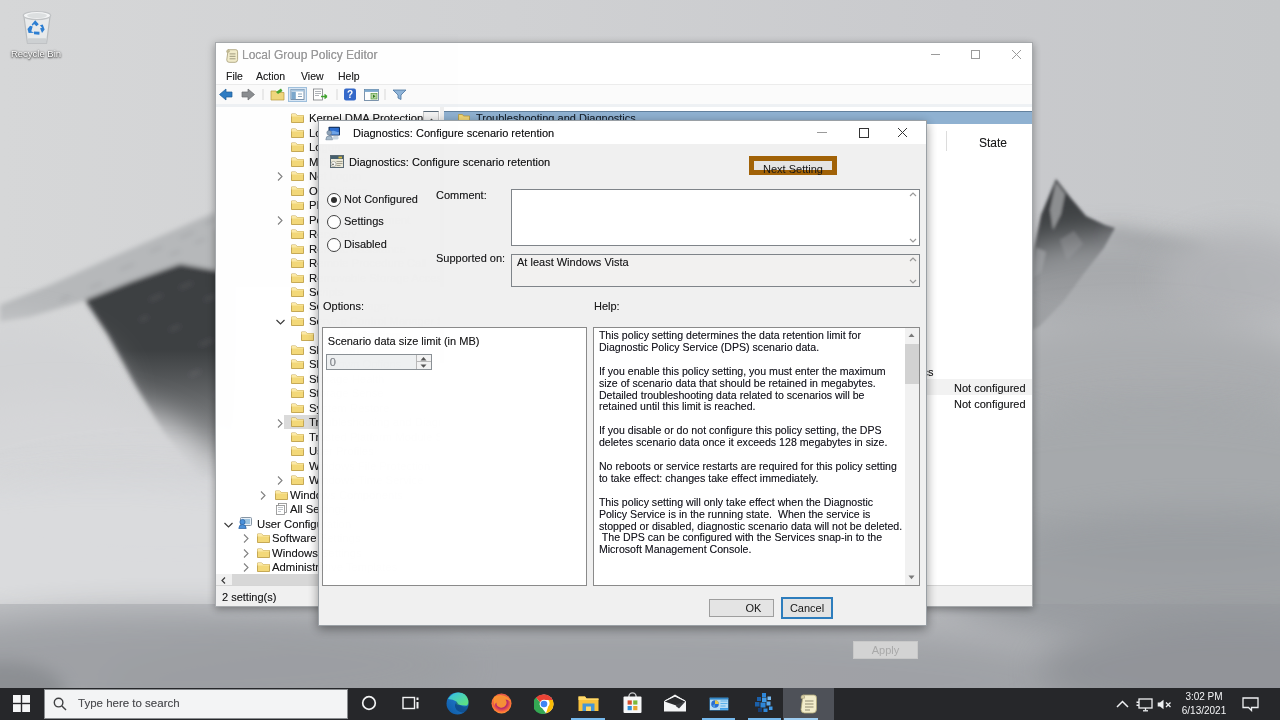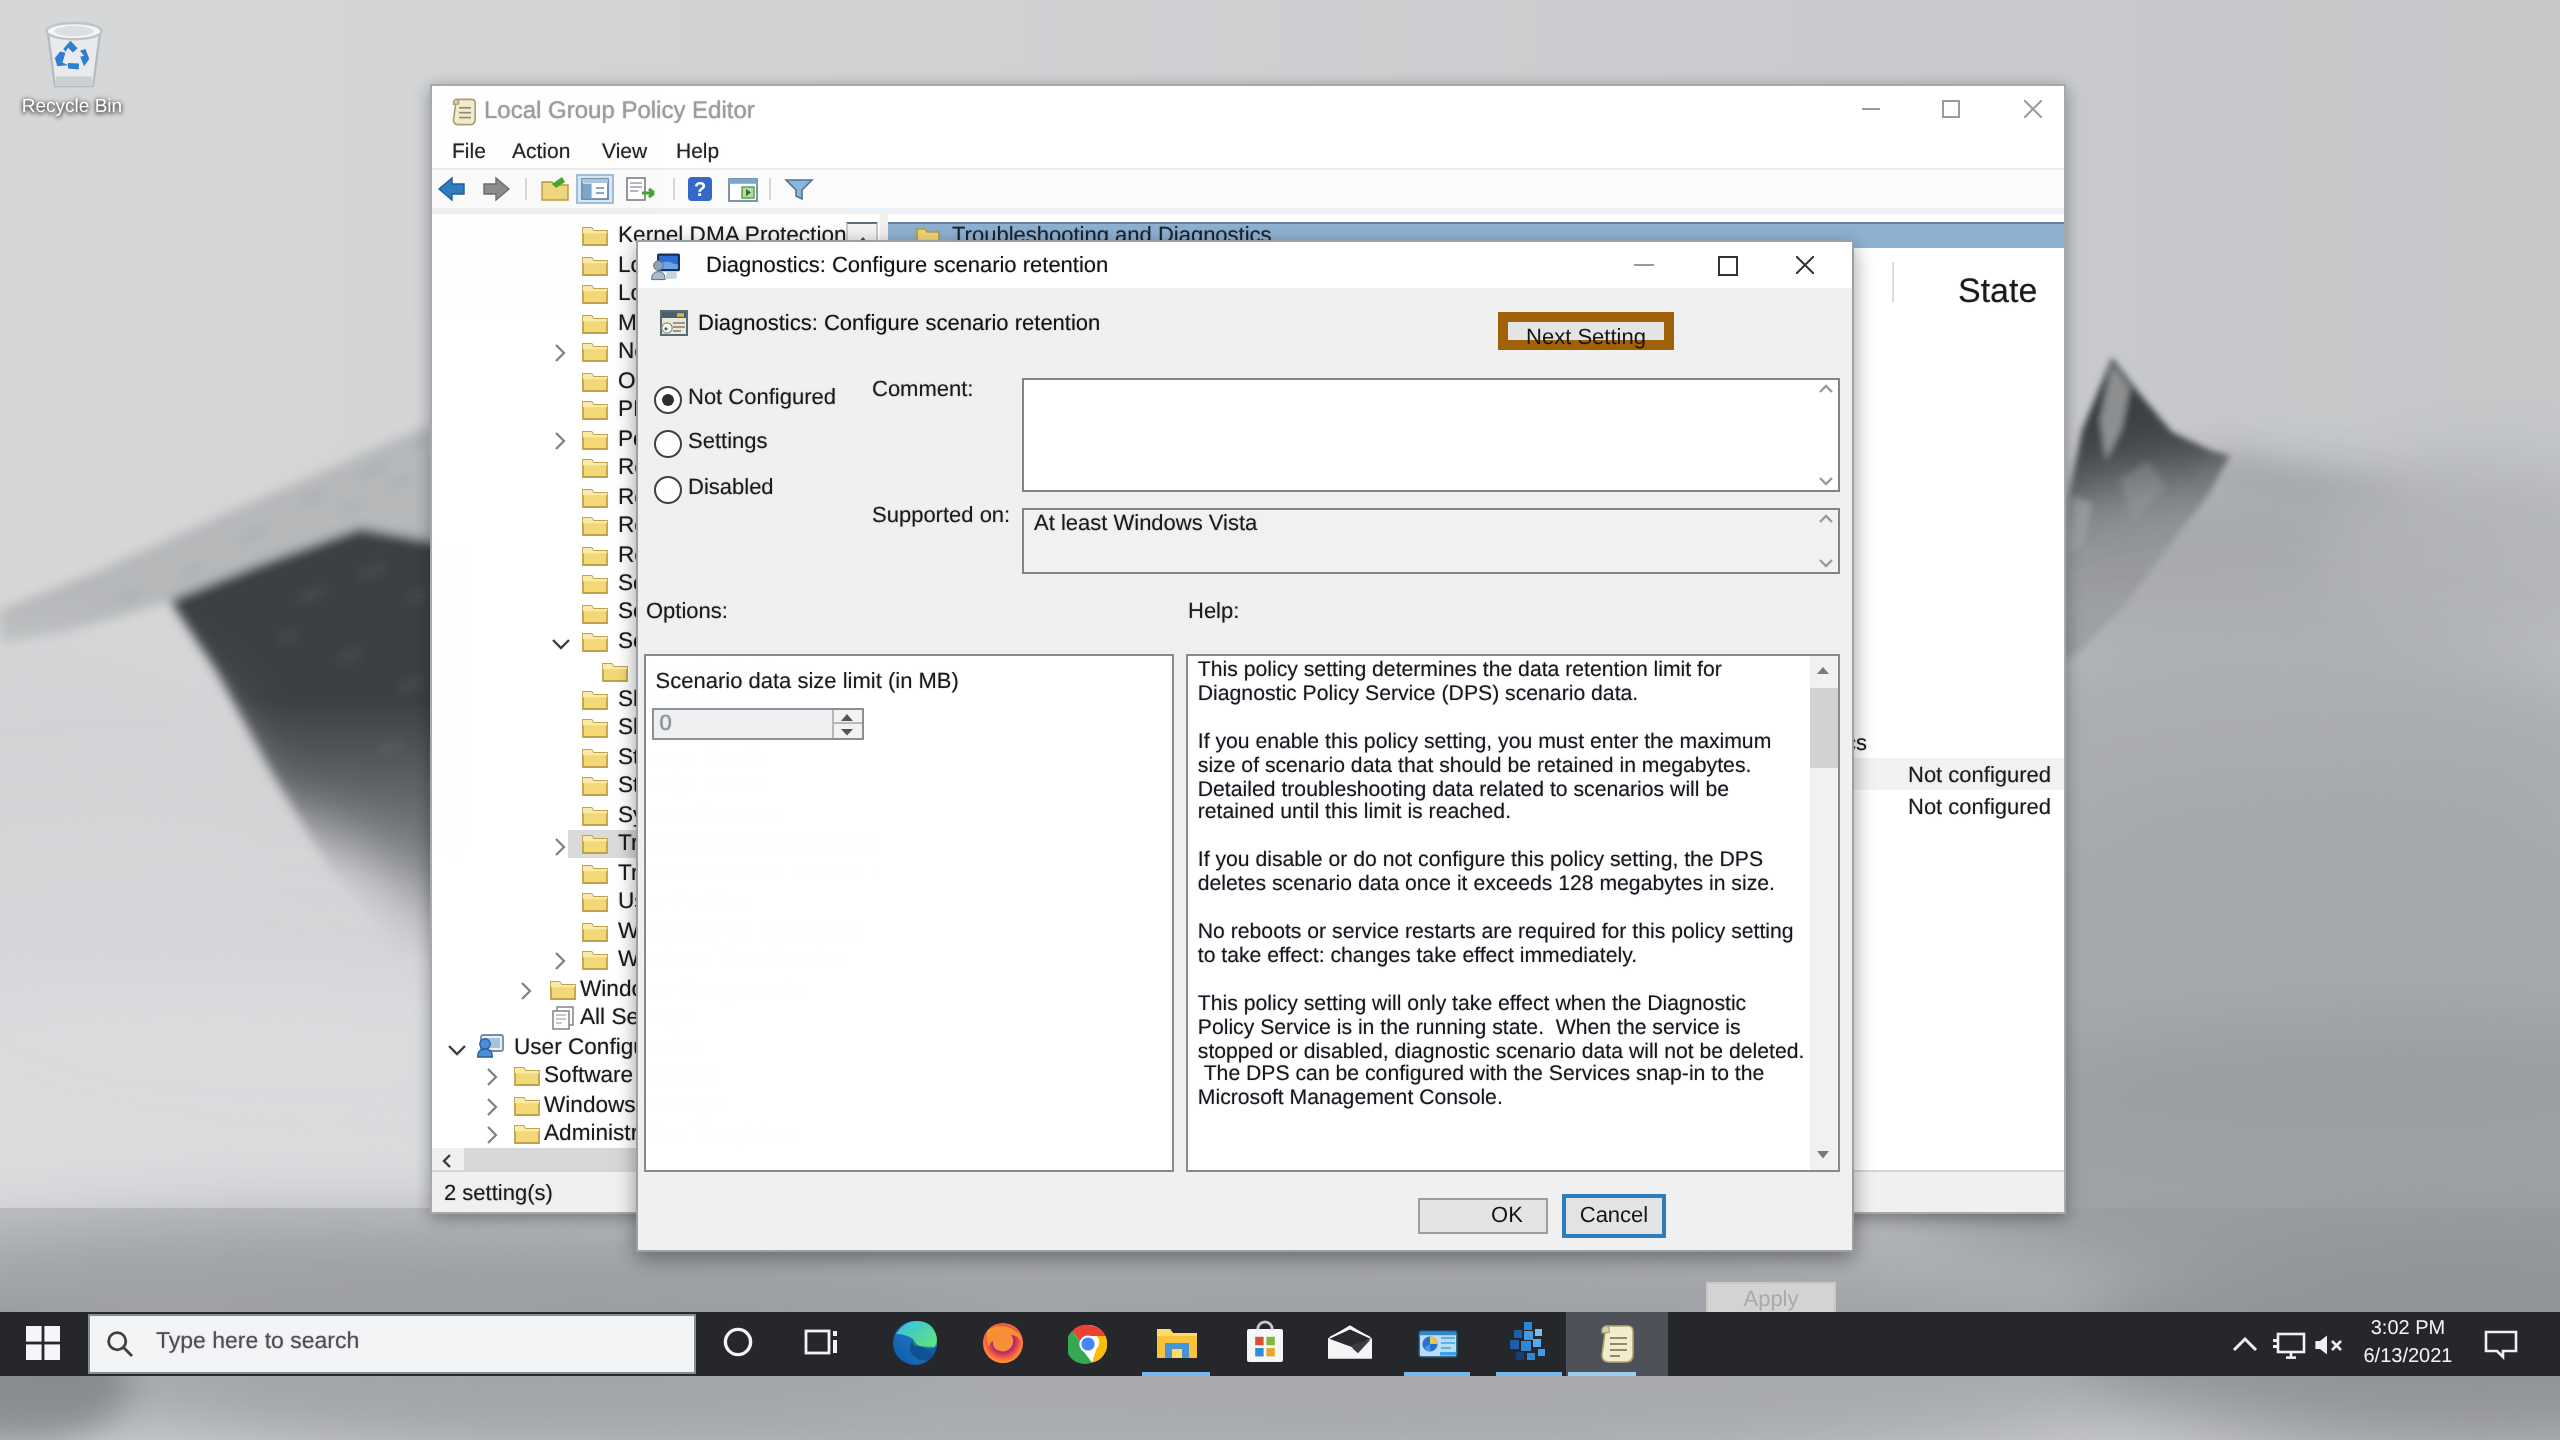--- a/index.html
+++ b/index.html
@@ -364,21 +364,21 @@
 
   <div class="ab" style="left:224px;top:64px;width:4px;height:478px;background:#f0f0f0;"></div>
 
   <div class="ab" id="rpanel" style="left:228px;top:64px;width:588px;height:478px;background:#fff;overflow:hidden;">
     <div class="ab" style="left:0;top:4px;width:588px;height:13px;background:#8fb1d1;border-top:1px solid #62819e;box-sizing:border-box;"></div>
     <svg class="ab" style="left:14px;top:6px;" width="12" height="10" viewBox="0 0 12 10">
         <path d="M 0.5 1.5 L 4.5 1.5 L 5.5 3 L 11.5 3 L 11.5 9.5 L 0.5 9.5 Z" fill="#f3d878" stroke="#b89a3e" stroke-width="0.8"></path>
       </svg>
     <div class="tx" style="left:32px;top:5px;font-size:11px;color:#16222e;">Troubleshooting and Diagnostics</div>
     <div class="ab" style="left:502px;top:24px;width:1px;height:20px;background:#dcdcdc;"></div>
-    <div class="tx" style="left:535px;top:29px;font-size:17px;color:#1a1a1a;">State</div>
+    <div class="tx" style="left:535px;top:29px;font-size:12px;color:#1a1a1a;">State</div>
     <div class="ab" style="left:0;top:272px;width:588px;height:16px;background:#f2f2f2;"></div>
     <div class="tx" style="left:473px;top:259px;font-size:11px;color:#1a1a1a;">tics</div>
     <div class="tx" style="left:510px;top:275px;font-size:11px;color:#1a1a1a;">Not configured</div>
     <div class="tx" style="left:510px;top:291px;font-size:11px;color:#1a1a1a;">Not configured</div>
   </div>
 
   <div class="ab" style="left:0;top:542px;width:816px;height:21px;background:#f0f0f0;border-top:1px solid #d5d5d5;box-sizing:border-box;">
     <div class="tx" style="left:6px;top:5px;font-size:11px;color:#1a1a1a;">2 setting(s)</div>
   </div>
 </div>
@@ -469,21 +469,21 @@
           <path d="M0.5 0.5 L6.5 0.5 L3.5 4.2 Z" fill="#7a7a7a"></path>
         </svg>
     </div>
   </div>
 
   <div class="ab" style="left:390px;top:478px;width:65px;height:18px;background:#e4e4e4;border:1px solid #9e9e9e;box-sizing:border-box;text-align:center;line-height:16px;color:#151515;padding-left:24px;">OK</div>
   <div class="ab" style="left:462px;top:476px;width:52px;height:22px;background:#e3e3e3;border:2px solid #2d7dbd;box-sizing:border-box;text-align:center;line-height:18px;color:#151515;">Cancel</div>
   <div class="ab" style="left:534px;top:478px;width:65px;height:18px;background:#d3d3d3;border:1px solid #c8c8c8;box-sizing:border-box;text-align:center;line-height:16px;color:#a9a9a9;margin-top:42px;">Apply</div>
 </div>
 
-<div class="ab" id="taskbar" style="left:0;top:656px;width:1280px;height:32px;background:#26272a;opacity:0.999;">
+<div class="ab" id="taskbar" style="left:0;top:688px;width:1280px;height:32px;background:#26272a;opacity:0.999;">
 
   <svg class="ab" style="left:13px;top:7px;" width="17" height="17" viewBox="0 0 17 17">
     <rect x="0" y="0" width="7.8" height="7.8" fill="#f5f6f7"></rect>
     <rect x="9.2" y="0" width="7.8" height="7.8" fill="#f5f6f7"></rect>
     <rect x="0" y="9.2" width="7.8" height="7.8" fill="#f5f6f7"></rect>
     <rect x="9.2" y="9.2" width="7.8" height="7.8" fill="#f5f6f7"></rect>
   </svg>
 
   <div class="ab" style="left:44px;top:1px;width:304px;height:30px;background:#f3f4f5;border:1px solid #8a8d90;box-sizing:border-box;"></div>
   <svg class="ab" style="left:53px;top:9px;" width="14" height="14" viewBox="0 0 14 14">

